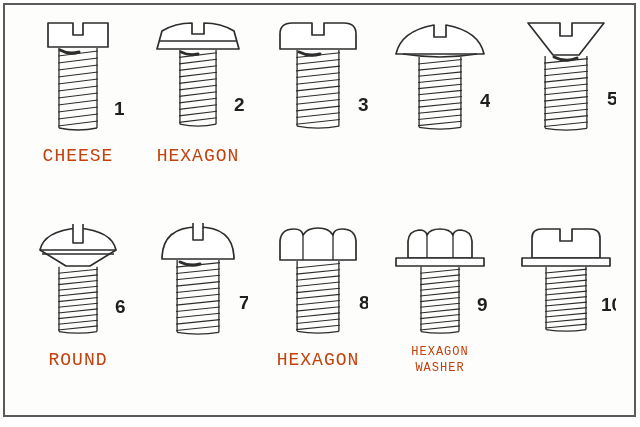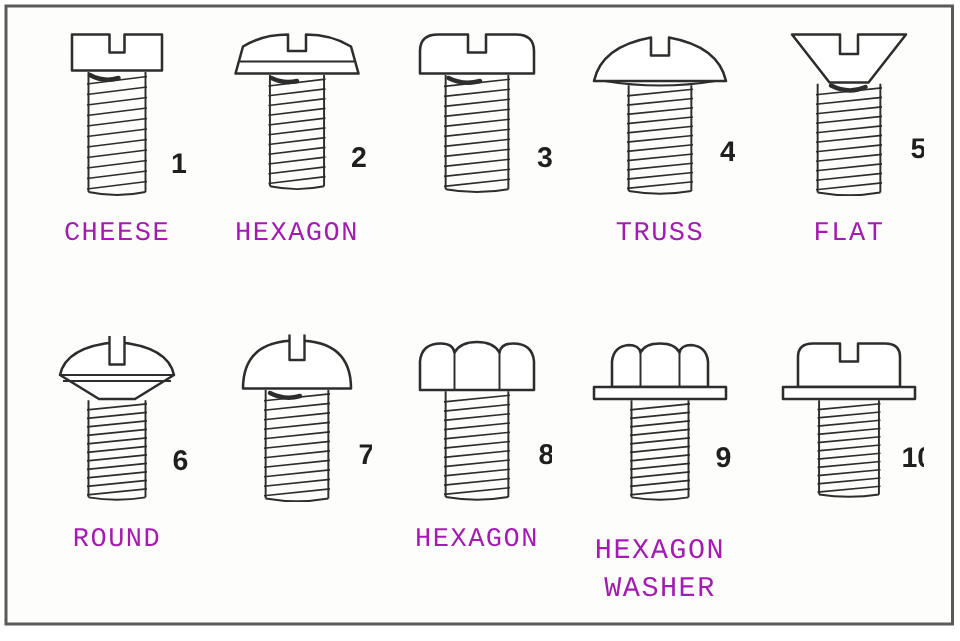--- a/index.html
+++ b/index.html
@@ -11,25 +11,25 @@
     position:absolute;left:3px;top:3px;width:629px;height:410px;
     border:2px solid #5a5a5a;background:#fdfdfc;
   }
   .cell{position:absolute;width:122px;height:198px;}
   .r1{top:4px;}
   .r2{top:208px;}
   .c1{left:12px;}.c2{left:132px;}.c3{left:252px;}.c4{left:374px;}.c5{left:500px;}
   .art{display:block;margin:0 auto;}
   .label{
     font-family:"Liberation Mono",monospace;
-    font-size:18px;color:#a21caf;letter-spacing:1px;
+    font-size:18px;color:#c2410c;letter-spacing:1px;
     text-align:center;margin-top:5px;white-space:pre;
   }
   .label-narrow{
-    font-size:19px;line-height:1.3;width:92px;margin:10px auto 0;white-space:normal;
+    font-size:12px;line-height:1.3;width:92px;margin:0 auto 0;white-space:normal;
   }
   
   .ol{fill:#ffffff;stroke:#2d2d2d;stroke-width:1.7;stroke-linejoin:round;}
   .ln{fill:none;stroke:#2d2d2d;stroke-width:1.3;}
   .th{fill:none;stroke:#2d2d2d;stroke-width:1.1;}
   .sh{fill:none;stroke:#2d2d2d;stroke-width:3;stroke-linecap:round;}
   .slot{fill:#ffffff;stroke:#2d2d2d;stroke-width:1.6;stroke-linejoin:round;}
   .num{
     font-family:"Liberation Sans",sans-serif;font-size:19px;font-weight:700;fill:#1f1f1f;
   }
@@ -79,31 +79,29 @@
     </svg>
   </div>
 
   <div class="cell r1 c4">
     <svg class="art" width="100" height="132" viewBox="0 0 100 132">
       <use href="#shank" x="28" y="47" width="44" height="74"></use>
       <path class="ol" d="M6,45 Q11,22 44,16 V28 H56 V16 Q89,22 94,45 Z"></path>
       <path class="ln" d="M13,45 Q50,51 87,45"></path>
       <text class="num" x="90" y="98">4</text>
     </svg>
-    <div class="label">TRUSS</div>
   </div>
 
   <div class="cell r1 c5">
     <svg class="art" width="100" height="132" viewBox="0 0 100 132">
       <use href="#shank" x="28" y="46" width="44" height="76"></use>
       <path class="ol" d="M12,14 H44 V27 H56 V14 H88 L63,46 H37 Z"></path>
       <path class="sh" d="M38,48 q12,6 23,1"></path>
       <text class="num" x="91" y="96">5</text>
     </svg>
-    <div class="label">FLAT</div>
   </div>
 
   <div class="cell r2 c1">
     <svg class="art" width="100" height="132" viewBox="0 0 100 132">
       <use href="#shank" x="30" y="53" width="40" height="68"></use>
       <path class="ol" d="M12,37 Q16,18 50,15 Q84,18 88,37 L62,53 H38 Z"></path>
       <path class="ln" d="M12,37 H88 M14,41 H86"></path>
       <path class="slot" d="M45,11 V30 H55 V11"></path>
       <text class="num" x="87" y="100">6</text>
     </svg>

